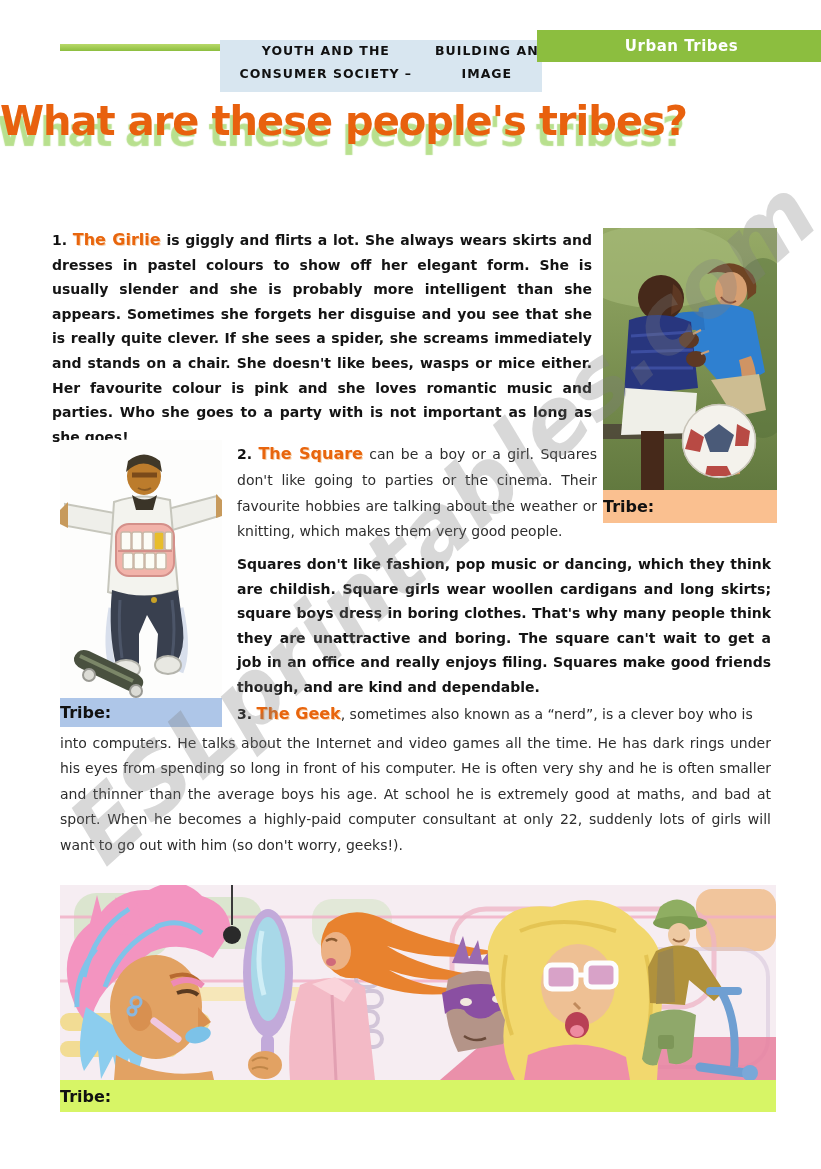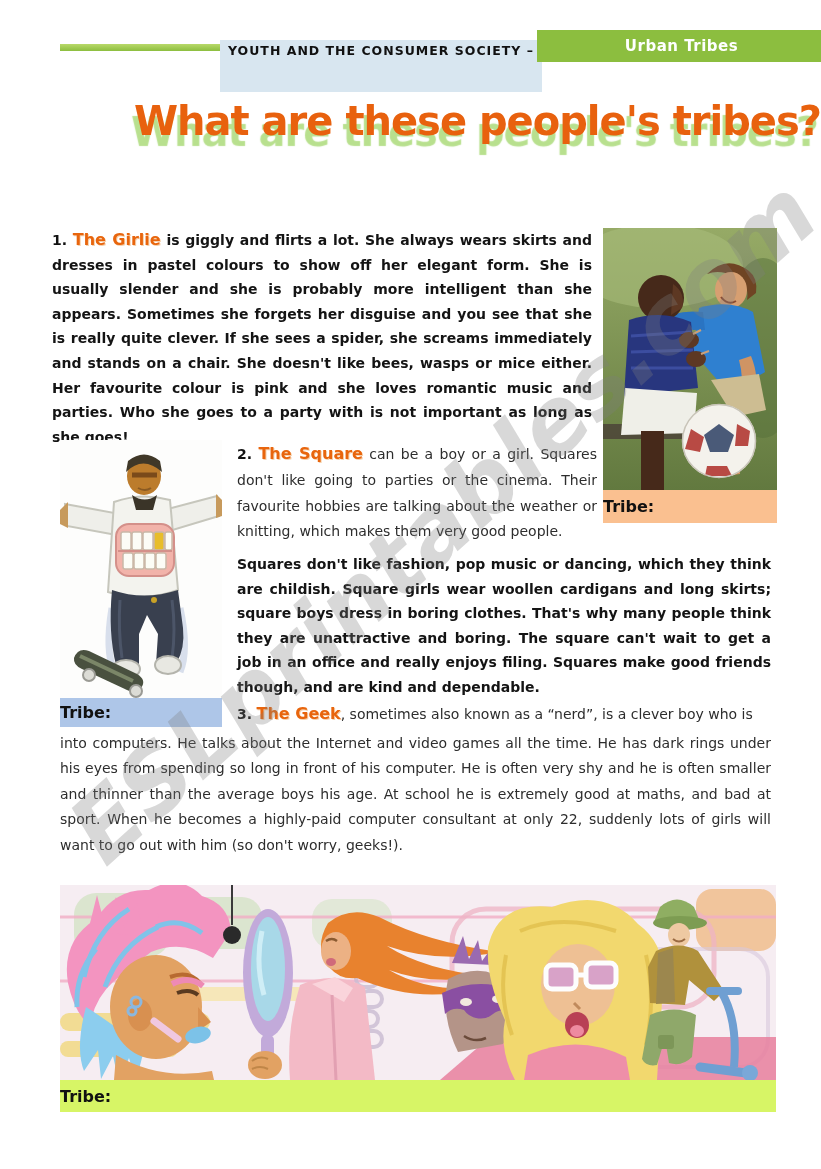--- a/index.html
+++ b/index.html
@@ -12,21 +12,21 @@
   .hdr-line{position:absolute;left:60px;top:44px;width:160px;height:7px;
     background:linear-gradient(#b9d96a,#8cbe3f);}
   .hdr-box{position:absolute;left:220px;top:40px;width:322px;height:52px;
     background:#d8e6f0;display:flex;flex-direction:row;justify-content:center;
     text-align:center;font-size:12.5px;font-weight:bold;letter-spacing:1px;color:#111;}
   .hdr-box div{line-height:1.8;}
   .hdr-badge{position:absolute;left:537px;top:30px;width:289px;height:32px;
     background:#8cbe3f;color:#fff;font-weight:bold;font-size:15px;
     display:flex;align-items:center;justify-content:center;letter-spacing:.5px;}
   
-  .title{position:absolute;left:0;top:98px;width:100%;text-align:right;
+  .title{position:absolute;left:0;top:98px;width:100%;text-align:left;
     font-size:40px;font-weight:bold;color:#e8610e;letter-spacing:-1px;
     text-shadow:-3px 11px 1px rgba(160,214,104,.75);}
   
   .instr{position:absolute;left:60px;top:188px;font-size:15px;color:#4a4a4a;}
   .instr b{color:#111;}
   
   .para{position:absolute;margin:0;text-align:justify;font-size:14px;}
   .para.bold{font-weight:bold;color:#141414;}
   .para.reg{font-weight:normal;color:#2d2d2d;}
   .num{font-weight:bold;color:#111;}
@@ -56,20 +56,21 @@
     pointer-events:none;z-index:40;}
 </style>
 </head>
 <body>
 
 <div class="page">
 
   <div class="hdr-line"></div>
   <div class="hdr-box">
     <div>YOUTH AND THE CONSUMER SOCIETY –</div>
+    <div>BUILDING AN IMAGE</div>
   </div>
   <div class="hdr-badge">Urban Tribes</div>
 
   <div class="title">What are these people's tribes?</div>
 
 
   <p class="para bold" id="para-girlie">
     <span class="num">1.</span> 
     <span class="tname">The Girlie</span> 
     <span>is giggly and flirts a lot. She always wears skirts and dresses in pastel colours to show off her elegant form. She is usually slender and she is probably more intelligent than she appears. Sometimes she forgets her disguise and you see that she is really quite clever. If she sees a spider, she screams immediately and stands on a chair. She doesn't like bees, wasps or mice either. Her favourite colour is pink and she loves romantic music and parties. Who she goes to a party with is not important as long as she goes!</span>

